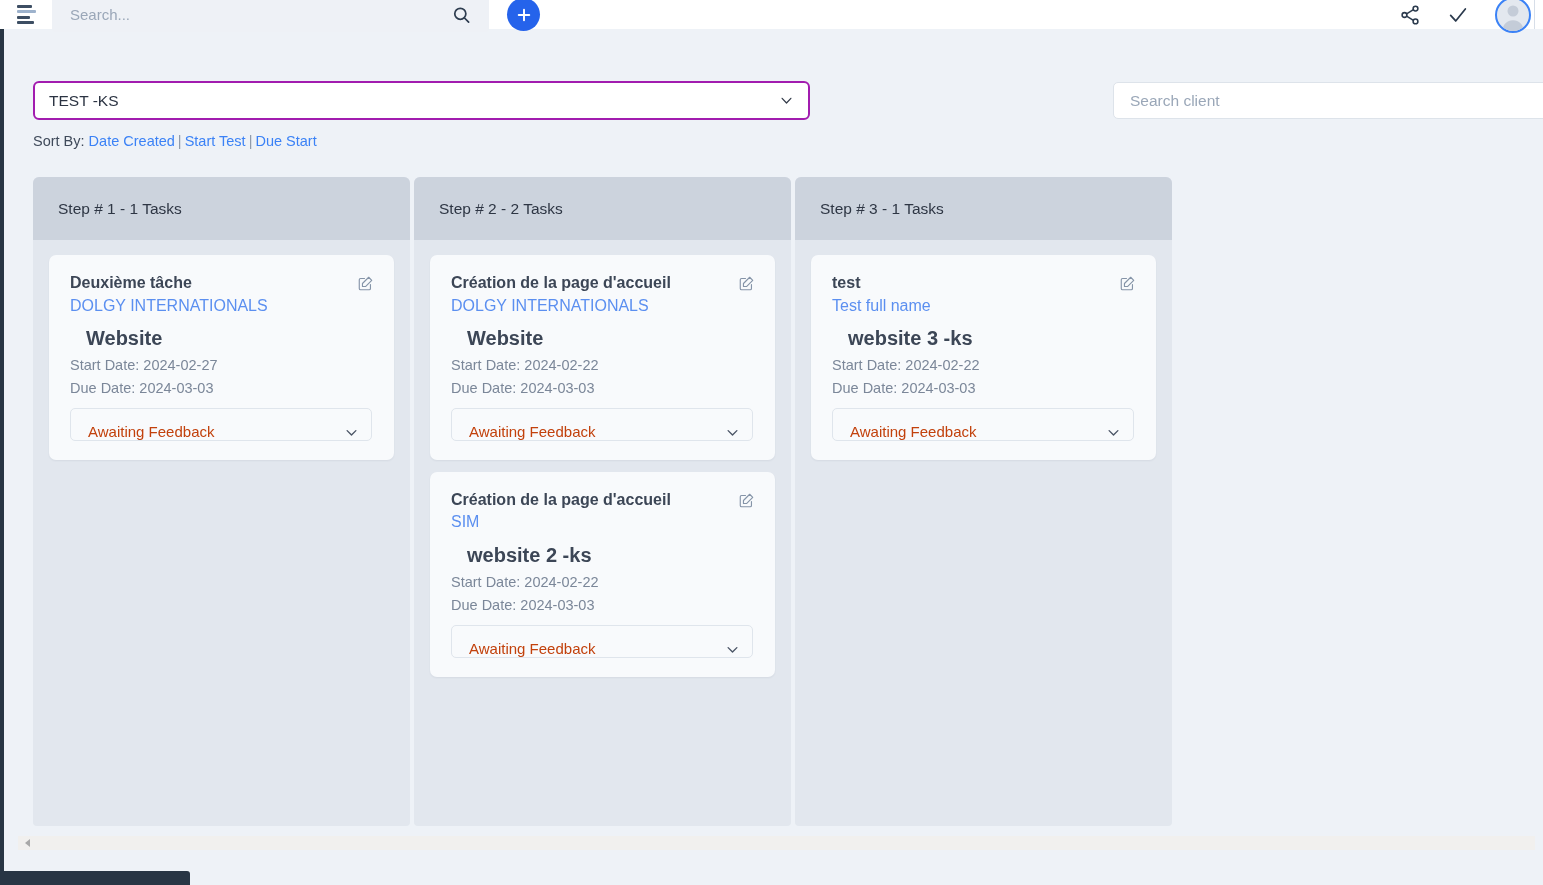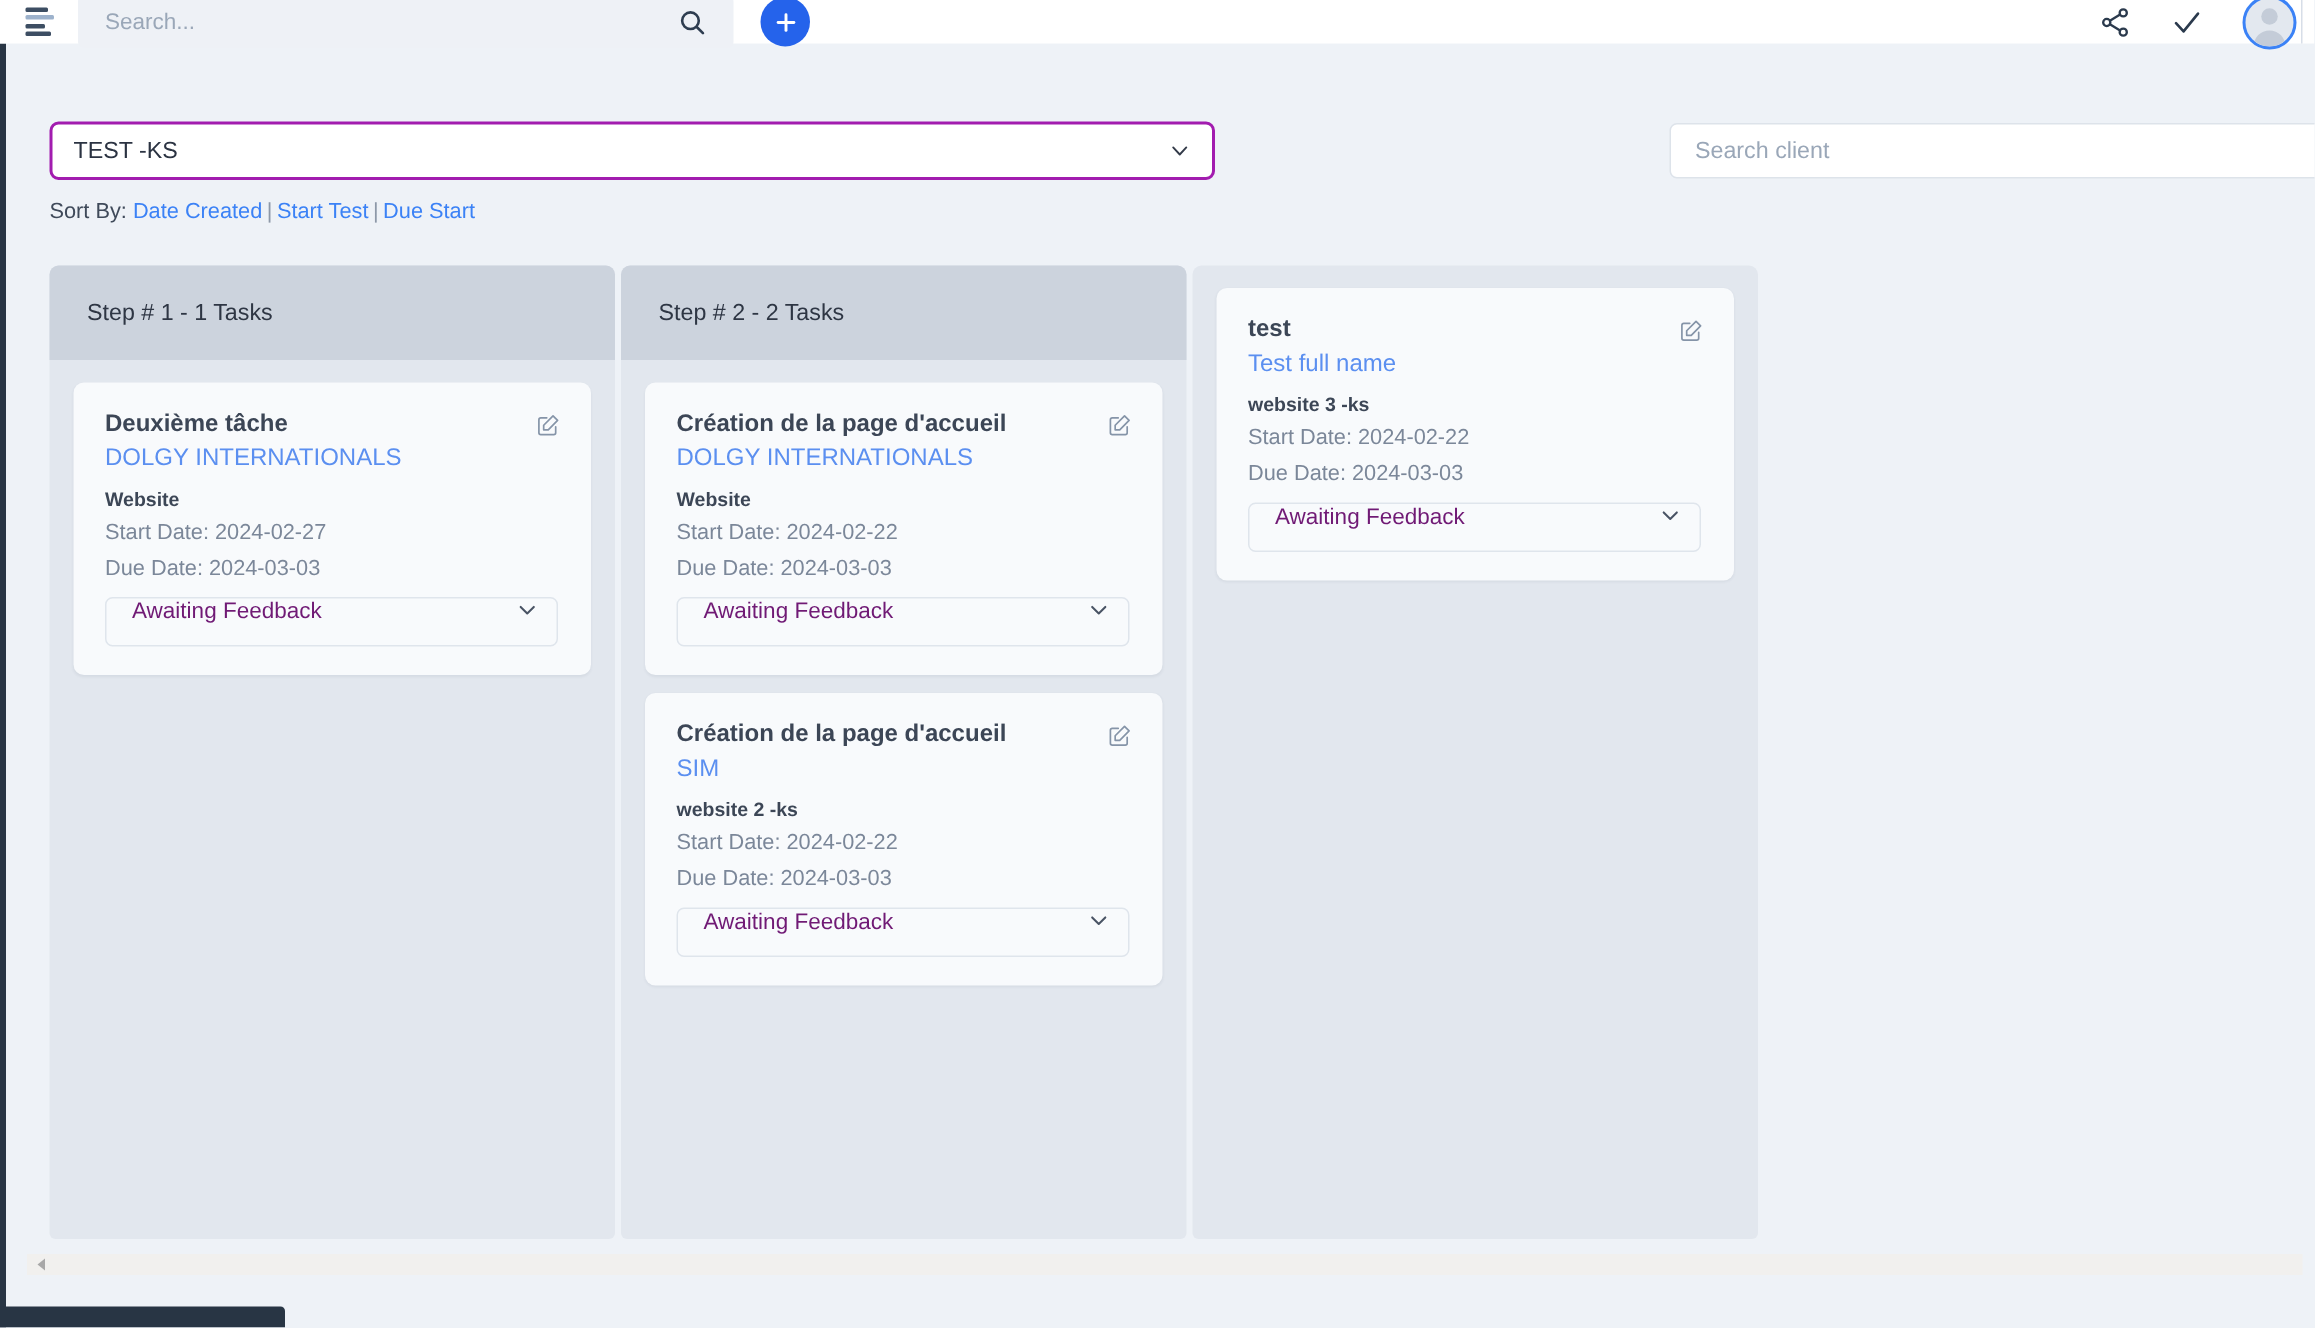--- a/index.html
+++ b/index.html
@@ -177,37 +177,37 @@
   .edit-icon {
     width: 17px; height: 17px; color: #8594a8;
     cursor: pointer; margin-top: 3px; flex: 0 0 auto;
   }
   .task-client {
     font-size: 16px; color: #5b8ff0;
     margin-top: 1px; line-height: 1.35;
     cursor: pointer;
   }
   .task-subject {
-    font-size: 13px; font-weight: bold; color: #3c4656;
-    margin-top: 8px; line-height: 1.4;
+    font-size: 20px; font-weight: bold; color: #3c4656;
+    margin-top: 8px; line-height: 1.4; margin-left: 16px;
   }
   .task-date {
     font-size: 14.5px; color: #7b8799;
     margin-top: 3px; line-height: 1.4;
   }
   .task-date:first-of-type { margin-top: 6px; }
   .status-select {
     margin-top: 9px;
     width: 302px; height: 33px;
     background: #f8fafc;
     border: 1px solid #dfe5ec;
     border-radius: 5px;
-    display: flex; align-items: flex-start;
+    display: flex; align-items: flex-end;
     padding: 0 12px 0 17px;
-    font-size: 15px; color: #701a75;
+    font-size: 15px; color: #c2410c;
     cursor: pointer;
   }
   .status-select .chev { margin-left: auto; color: #4a5465; }
 
   
   .hscroll {
     position: absolute; left: 18px; top: 836px;
     width: 1517px; height: 14px;
     background: #f1f0ee;
     display: flex; align-items: center;
@@ -373,20 +373,21 @@
             <svg viewBox="0 0 24 24" fill="none" stroke="currentColor" stroke-width="2.2" stroke-linecap="round" stroke-linejoin="round" width="13" height="13">
                 <polyline points="5,9 12,16 19,9"></polyline>
               </svg>
           </span>
         </div>
       </div>
     </div>
   </div>
 
   <div class="column">
+    <div class="col-head">Step # 3 - 1 Tasks</div>
     <div class="col-body">
       <div class="task-card">
         <div class="task-top">
           <div class="task-title">test</div>
           <span class="edit-icon">
             <svg viewBox="0 0 24 24" fill="none" stroke="currentColor" stroke-width="1.6" stroke-linecap="round" stroke-linejoin="round">
               <path d="M19 13.5V19a1.8 1.8 0 0 1-1.8 1.8H5A1.8 1.8 0 0 1 3.2 19V6.8A1.8 1.8 0 0 1 5 5h5.6"></path>
               <path d="M16.5 3.2 20.8 7.5 12 16.3H7.7v-4.3z"></path>
             </svg>
           </span>

